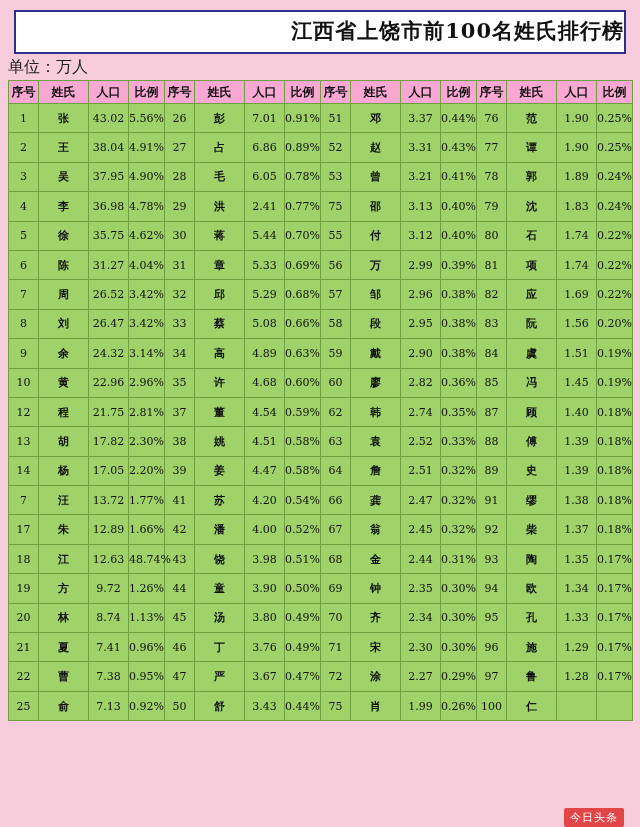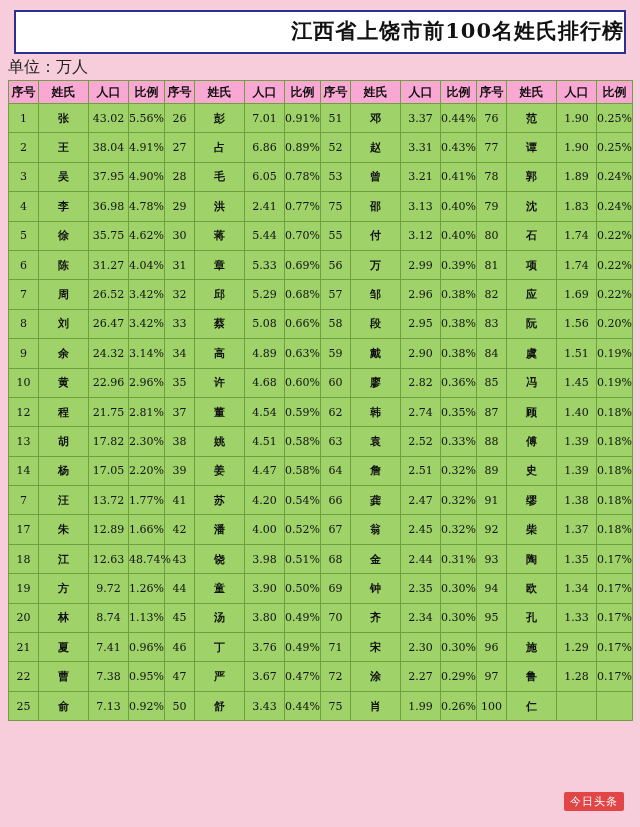--- a/index.html
+++ b/index.html
@@ -72,21 +72,21 @@
     font-weight:bold;
     font-size:19px;
     color:#161616;
     background:#9fd36a;
   }
   td.pop{font-size:12px;font-family:"DejaVu Serif","Liberation Serif",serif;}
   td.pct{font-size:11px;font-family:"DejaVu Serif","Liberation Serif",serif;}
 
   .watermark{
     position:absolute;
-    right:16px;bottom:16px;
+    right:16px;bottom:0;
     background:#e03a3a;
     color:#fff;
     font-size:11px;
     padding:2px 6px;
     border-radius:2px;
     opacity:.92;
     letter-spacing:1px;
   }
 </style>
 </head>

